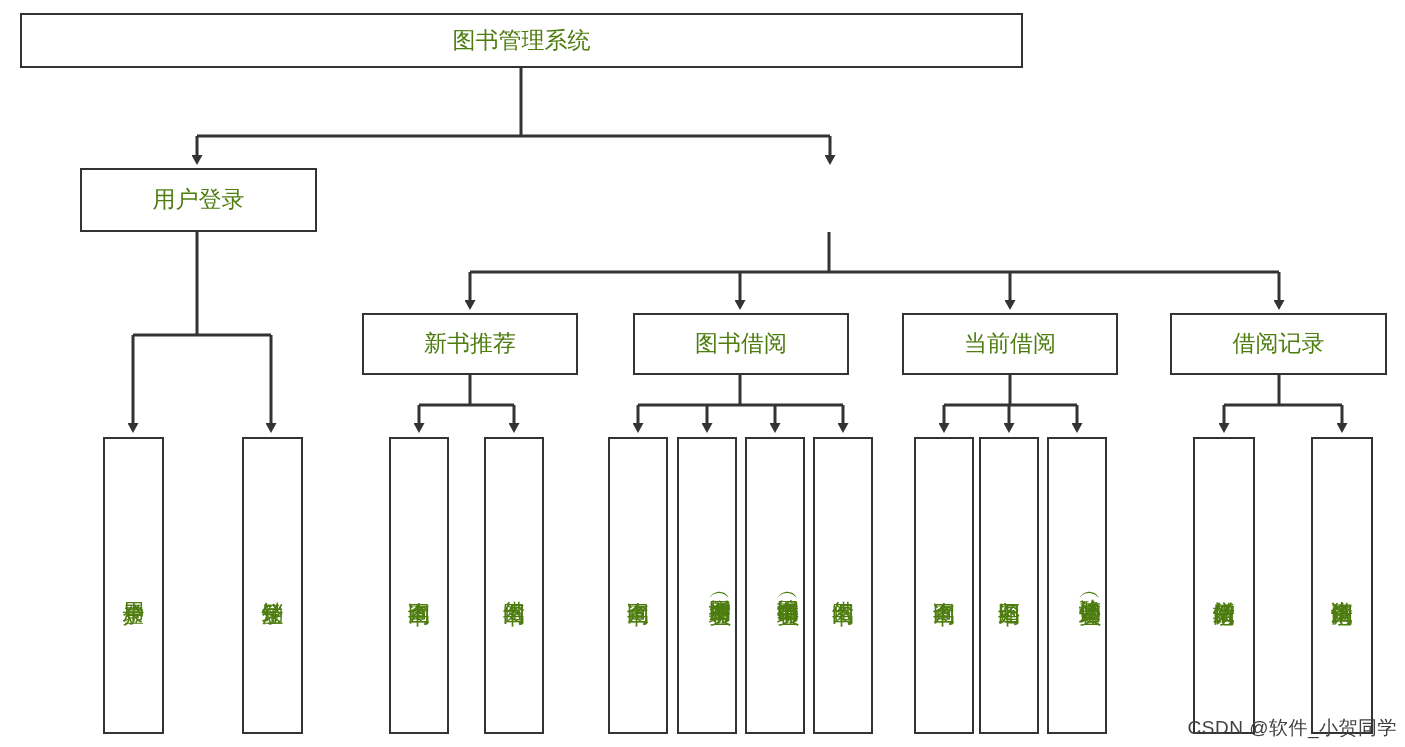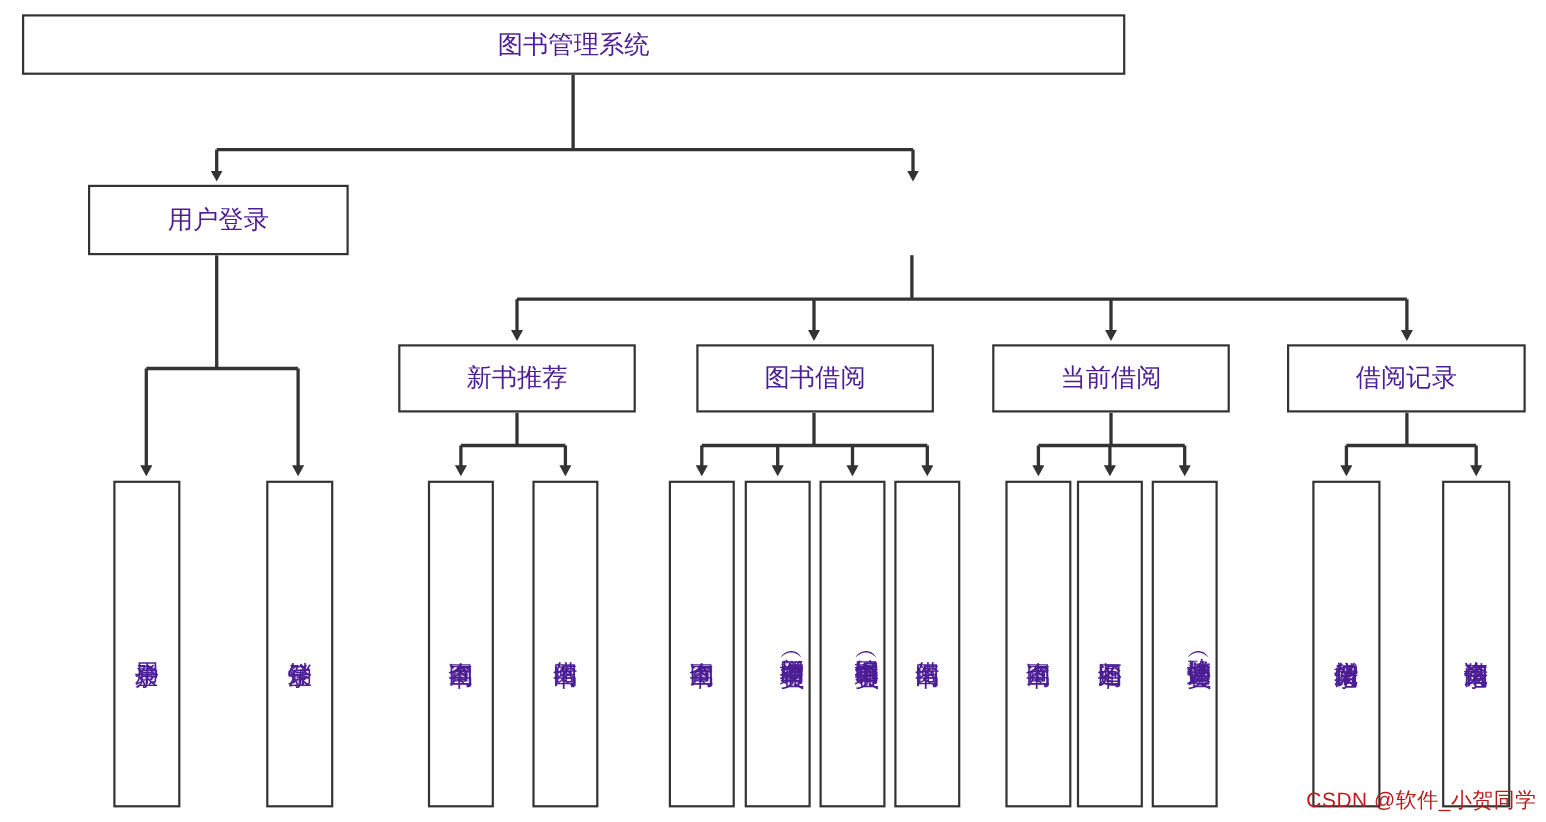--- a/index.html
+++ b/index.html
@@ -26,21 +26,21 @@
     pointer-events: none;
   }
   .node {
     position: absolute;
     box-sizing: border-box;
     background: #ffffff;
     border: 2px solid #333333;
     display: flex;
     align-items: center;
     justify-content: center;
-    color: #4c1d95;
+    color: #4d7c0f;
     line-height: 1.18;
     text-align: center;
   }
   .node.horiz {
     font-size: 23px;
   }
   .node.vert {
     writing-mode: vertical-rl;
     text-orientation: upright;
     font-size: 22px;
@@ -50,21 +50,21 @@
     justify-content: center;
   }
   .node.vert.short {
     align-items: center;
   }
   #watermark {
     position: absolute;
     right: 8px;
     bottom: 6px;
     font-size: 19px;
-    color: #b91c1c;
+    color: #404040;
     letter-spacing: 0.5px;
     white-space: nowrap;
   }
 </style>
 </head>
 <body>
 
 <div id="canvas">
 
   <svg id="wires" viewBox="0 0 1405 747" xmlns="http://www.w3.org/2000/svg">

